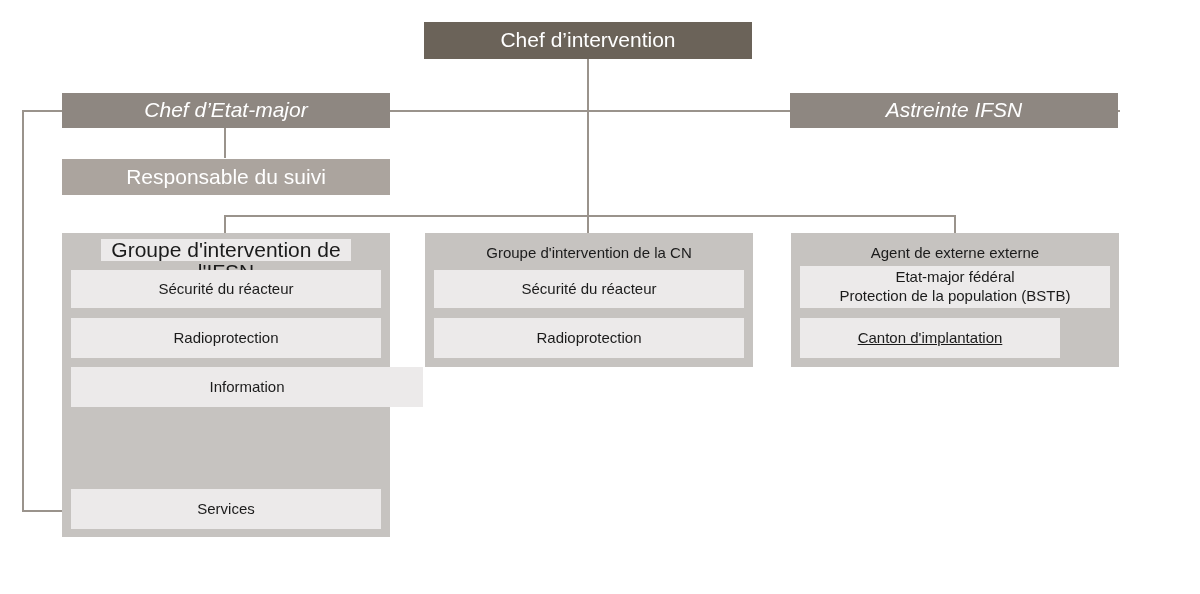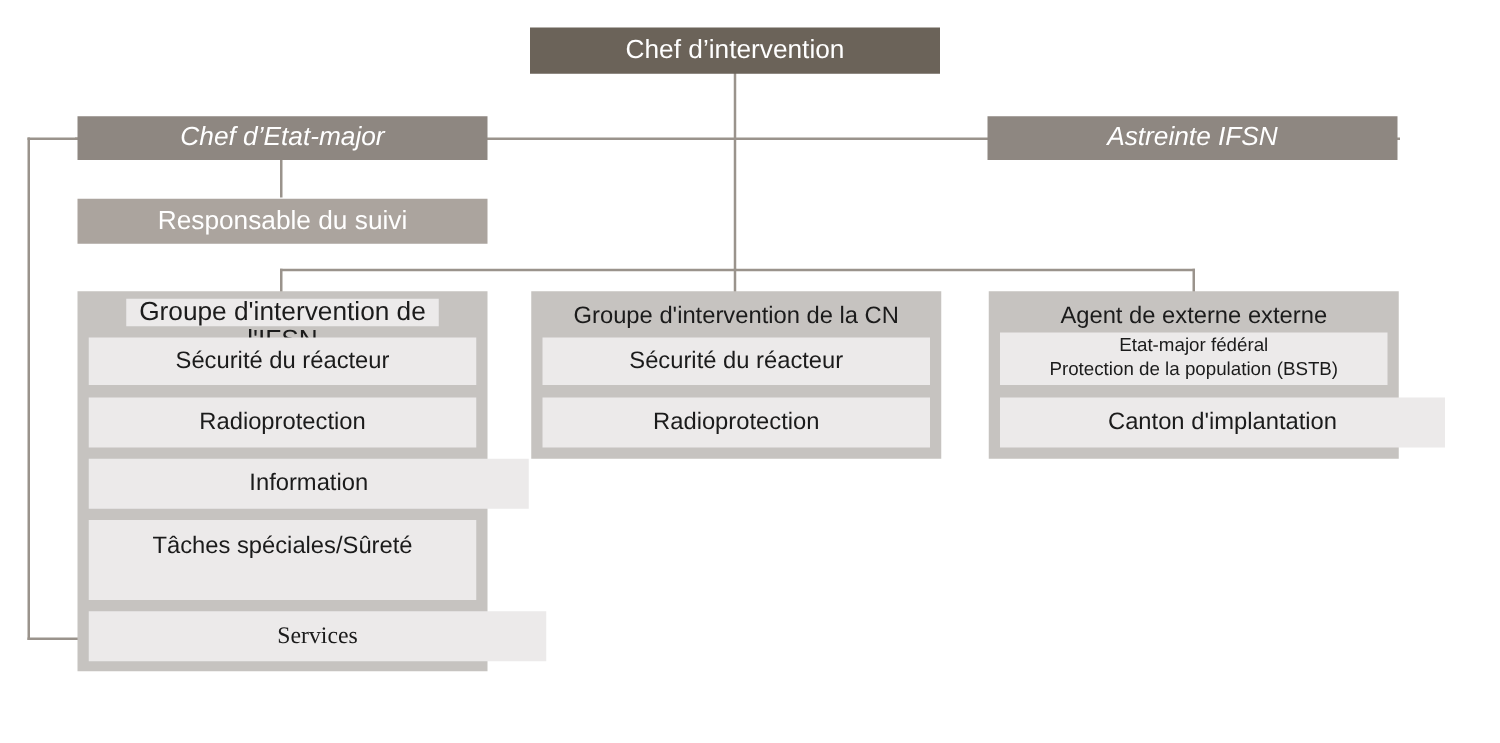--- a/index.html
+++ b/index.html
@@ -76,21 +76,21 @@
     display: flex;
     align-items: center;
     justify-content: center;
     text-align: center;
     line-height: 1.25;
   }
   .item-label { display: block; padding: 0 6px; }
 
   
   .t-28 { font-size: 21px; }
-  .t-22 { font-size: 19px; }
+  .t-22 { font-size: 15px; }
   .t-19 { font-size: 21px; }
   .t-15 { font-size: 15px; }
 </style>
 </head>
 <body>
 
 <div id="chart">
 
   <div class="line v" style="left:587px; top:57px; height:159px;"></div>
 
@@ -128,41 +128,38 @@
   </div>
   <div class="item t-22" style="left:71px; top:270px; width:310px; height:38px;">
     <span class="item-label">Sécurité du réacteur</span>
   </div>
   <div class="item t-22" style="left:71px; top:318px; width:310px; height:40px;">
     <span class="item-label">Radioprotection</span>
   </div>
   <div class="item t-22" style="left:71px; top:367px; width:352px; height:40px;">
     <span class="item-label">Information</span>
   </div>
-  <div class="item t-22" style="left:71px; top:416px; width:310px; height:64px;">
-    <span class="item-label" style="position:relative; top:-11px;">Tâches spéciales/Sûreté</span>
-  </div>
-  <div class="item t-22" style="left:71px; top:489px; width:366px; height:40px;font-family:Liberation Serif, serif;">
+  <div class="item t-22" style="left:71px; top:489px; width:310px; height:40px;">
     <span class="item-label">Services</span>
   </div>
 
   <div class="panel" style="left:425px; top:233px; width:328px; height:134px;">
     <span class="panel-title plain t-22" style="line-height:28px; height:28px;">Groupe d'intervention de la CN</span>
   </div>
   <div class="item t-22" style="left:434px; top:270px; width:310px; height:38px;">
     <span class="item-label">Sécurité du réacteur</span>
   </div>
   <div class="item t-22" style="left:434px; top:318px; width:310px; height:40px;">
     <span class="item-label">Radioprotection</span>
   </div>
 
   <div class="panel" style="left:791px; top:233px; width:328px; height:134px;">
     <span class="panel-title plain t-22" style="line-height:28px; height:28px;">Agent de externe externe</span>
   </div>
   <div class="item t-15" style="left:800px; top:266px; width:310px; height:42px; white-space:pre-line;">
     <span class="item-label" style="white-space:pre-line;">Etat-major fédéral
 Protection de la population (BSTB)</span>
   </div>
-  <div class="item t-22" style="left:800px; top:318px; width:356px; height:40px;">
+  <div class="item t-22" style="left:800px; top:318px; width:260px; height:40px;text-decoration:underline;">
     <span class="item-label">Canton d'implantation</span>
   </div>
 
 </div>
 
 </body></html>

